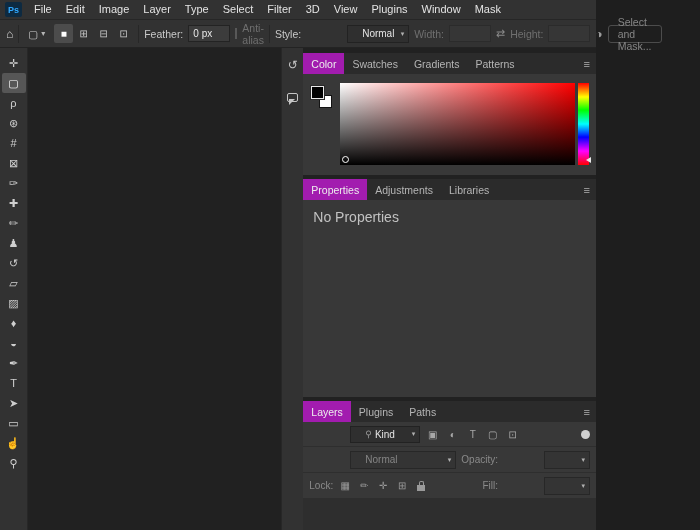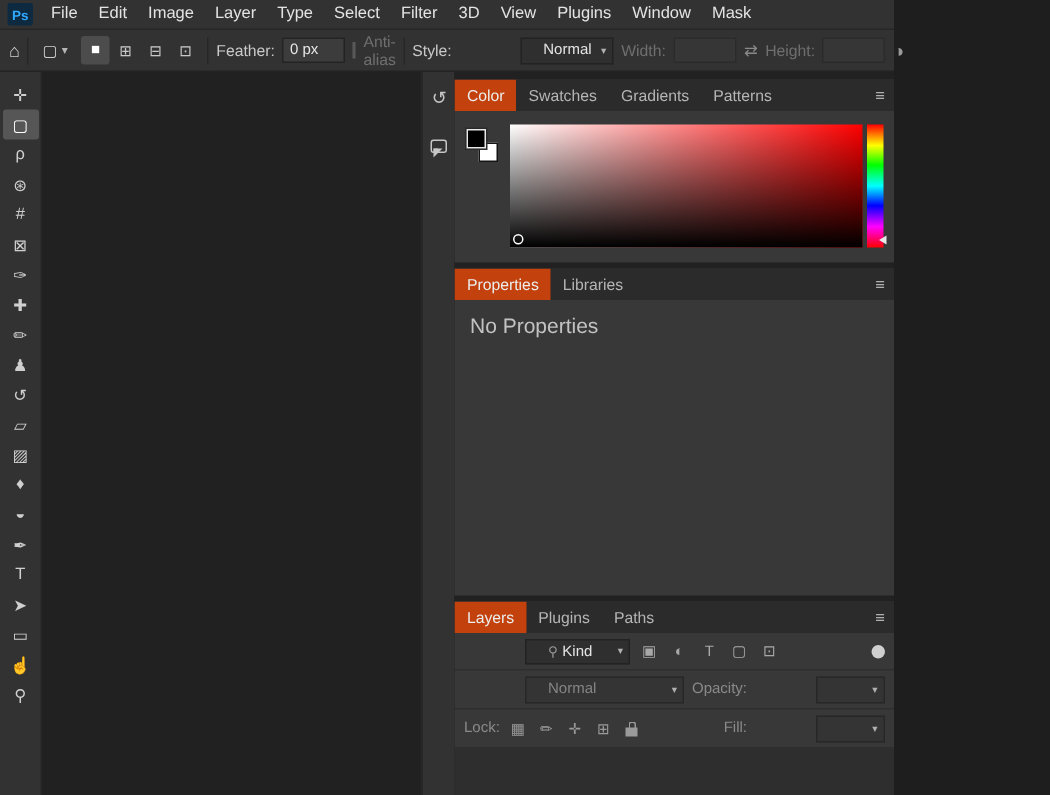--- a/index.html
+++ b/index.html
@@ -62,21 +62,21 @@
   .bubble { width:11px; height:9px; border:1.5px solid #c5c5c5; border-radius:2px; position:relative; }
   .bubble::after { content:""; position:absolute; left:1px; bottom:-4px;
     border:3px solid transparent; border-top-color:#c5c5c5; border-left-color:#c5c5c5; }
 
   
   .panels { flex:0 0 238px; background:#212121; display:flex; flex-direction:column;
     padding-top:5px; gap:4px; }
   .panel { background:#383838; display:flex; flex-direction:column; overflow:hidden; }
   .tabbar { flex:0 0 21px; background:#2b2b2b; display:flex; align-items:stretch; }
   .tab { padding:0 8px; font-size:10.5px; color:#b5b5b5; display:flex; align-items:center; }
-  .tab.active { background:#c2410c; color:#ededed; }
+  .tab.active { background:#a21caf; color:#ededed; }
   .panel-menu { margin-left:auto; align-self:center; padding-right:6px; color:#b0b0b0; font-size:11px; }
 
   
   .color-panel { flex:0 0 122px; }
   .color-body { flex:1; display:flex; padding:9px 7px 9px 5px; }
   .fgbg { flex:0 0 32px; position:relative; }
   .bg-swatch { position:absolute; top:12px; left:11px; width:13px; height:13px;
     background:#ffffff; border:1px solid #141414; }
   .fg-swatch { position:absolute; top:3px; left:3px; width:13px; height:13px;
     background:#000000; border:1px solid #e8e8e8; box-shadow:0 0 0 1px #2a2a2a; }
@@ -170,20 +170,23 @@
     <div class="combo style-combo">
       <span>Normal</span>
       <span class="chev">▾</span>
     </div>
     <span class="obar-label disabled">Width:</span>
     <input class="obar-input" disabled="" value="" style="">
     <span class="obar-label" style="color:#8a8a8a;font-size:11px">⇄</span>
     <span class="obar-label disabled">Height:</span>
     <input class="obar-input" disabled="" value="" style="">
     <span class="mask-icon">◑</span>
+    <div class="sm-btn">
+      <span>Select and Mask...</span>
+    </div>
   </div>
 
   <div class="main">
 
     <div class="toolbar">
       <div class="tool">
           <span>✛</span>
         </div>
       <div class="tool selected">
           <span>▢</span>
@@ -287,20 +290,23 @@
           <div class="hue-bar">
             <div class="hue-marker"></div>
           </div>
         </div>
       </div>
 
       <div class="panel props-panel">
         <div class="tabbar">
           <div class="tab active">
               <span>Properties</span>
+            </div>
+          <div class="tab">
+              <span>Adjustments</span>
             </div>
           <div class="tab">
               <span>Libraries</span>
             </div>
           <span class="panel-menu">≡</span>
         </div>
         <div class="props-body">
           <span>No Properties</span>
         </div>
       </div>

